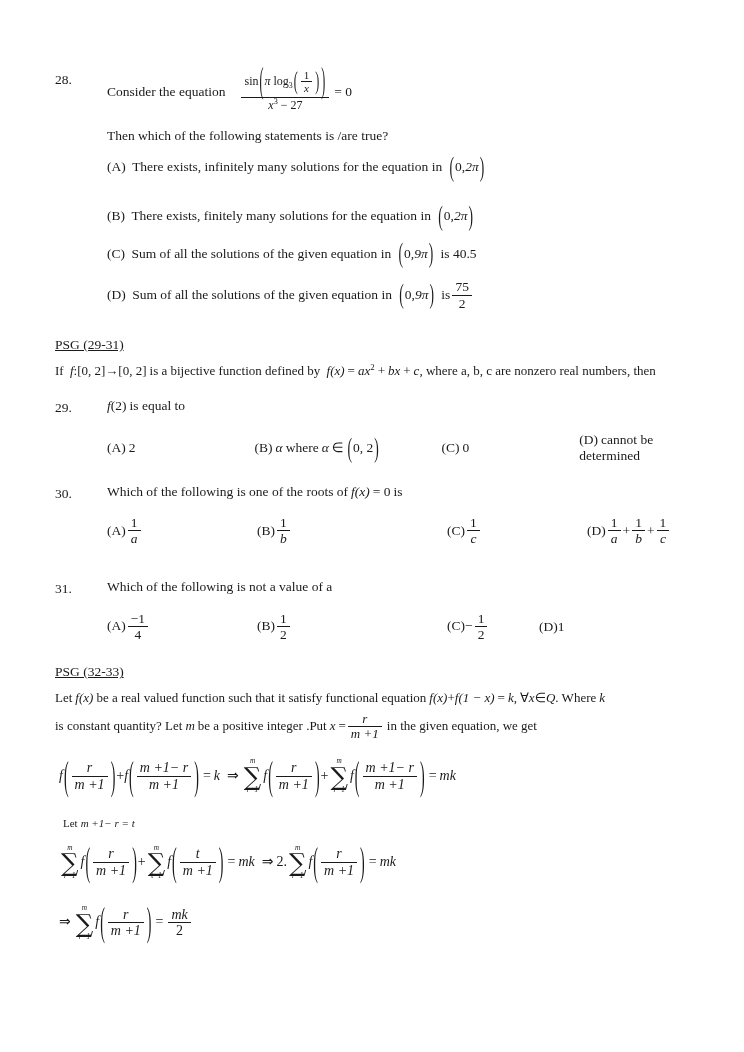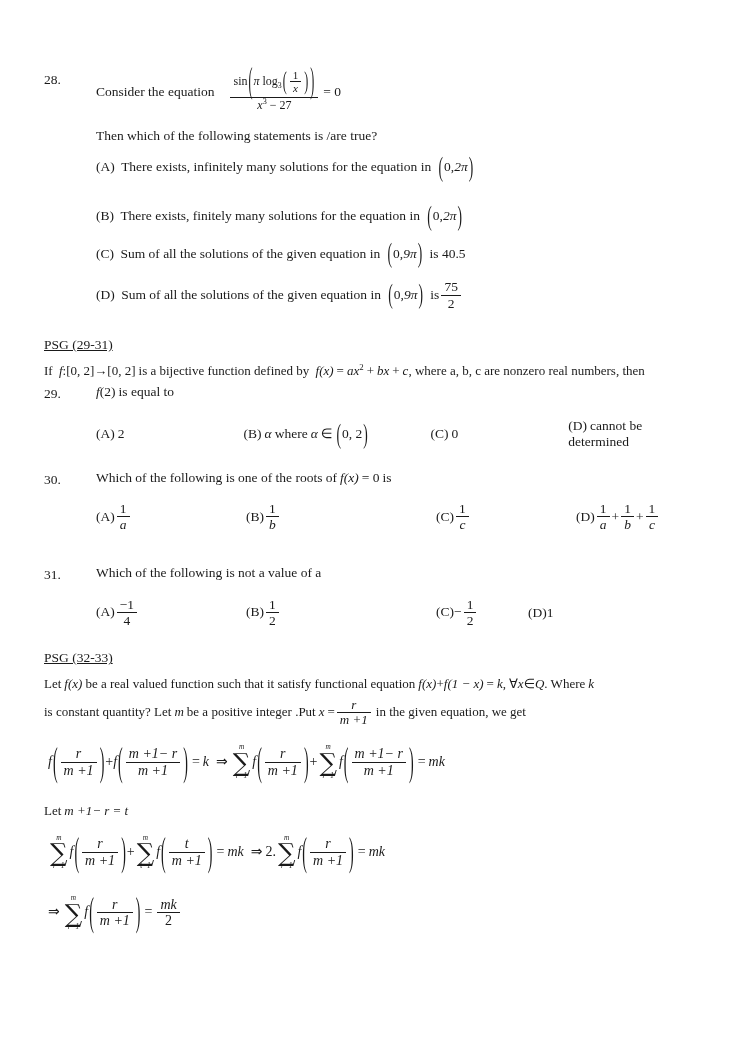--- a/index.html
+++ b/index.html
@@ -19,21 +19,21 @@
     position: absolute;
     left: 0; top: 0;
     width: 744px;
     height: 1052px;
     background: #fff;
     padding: 0;
     box-sizing: border-box;
   }
   .content {
     position: absolute;
-    left: 44px;
+    left: 55px;
     top: 70px;
     width: 660px;
   }
 
   
   .mi { font-style: italic; font-family: "Liberation Serif", serif; }
   .mn, .mo { font-style: normal; }
   .txt { font-style: normal; }
 
   .frac {
@@ -135,22 +135,22 @@
     font-size: 13px;
     line-height: 2.0;
   }
 
   .display-eq {
     font-size: 14px;
     line-height: 1;
     margin: 12px 0 10px 4px;
   }
   .plainline {
-    font-size: 13px;
-    margin: 10px 0 4px 0;
+    font-size: 11px;
+    margin: 10px 0 4px 8px;
   }
 
   .sp-s { display: inline-block; width: 3px; }
   .sp-m { display: inline-block; width: 7px; }
   .sp-l { display: inline-block; width: 14px; }
 </style>
 </head>
 <body>
 
 <div class="page">
@@ -205,21 +205,21 @@
     <span class="sp-s"></span><span>is</span><span class="frac"><span class="num mn">75</span><span class="den mn">2</span></span>
   </div>
 
   <div class="psg-head" style="margin-top:26px;">PSG (29-31)</div>
   <div class="para" style="line-height:1.9;">
     <span>If</span>
     <span class="sp-s"></span><span class="mi">f</span><span class="mn">:</span><span class="mn">[0, 2]</span><span class="mo">→</span><span class="mn">[0, 2]</span><span class="sp-s"></span><span>is a bijective function defined by</span>
     <span class="sp-s"></span><span class="mi">f</span><span class="mi">(x)</span><span class="sp-s"></span><span class="mo">=</span><span class="sp-s"></span><span class="mi">a</span><span class="mi">x</span><span class="sup">2</span><span class="sp-s"></span><span class="mo">+</span><span class="sp-s"></span><span class="mi">b</span><span class="mi">x</span><span class="sp-s"></span><span class="mo">+</span><span class="sp-s"></span><span class="mi">c</span><span>, where a, b, c are nonzero real numbers, then</span>
   </div>
 
-  <div class="qrow" style="justify-content:flex-end;">
+  <div class="qrow" style="margin-top:14px;justify-content:flex-end;">
     <div class="qnum">29.</div>
     <div class="qbody">
       <span class="mi">f</span><span class="mn">(2)</span><span class="sp-s"></span><span>is equal to</span>
     </div>
   </div>
 
   <div class="opt-row" style="margin-top:16px;">
     <div style="width:150px;">
       <span>(A)</span><span class="sp-s"></span><span class="mn">2</span>
     </div>

